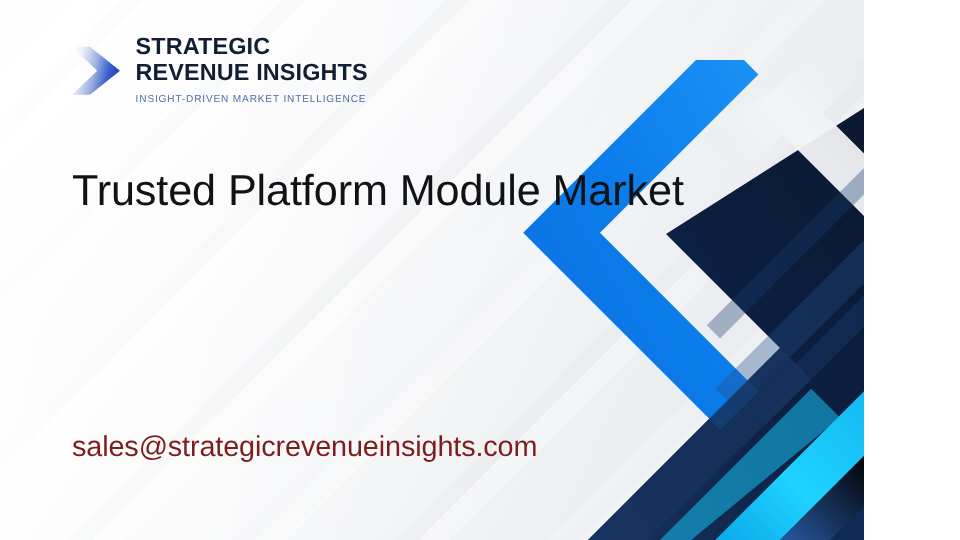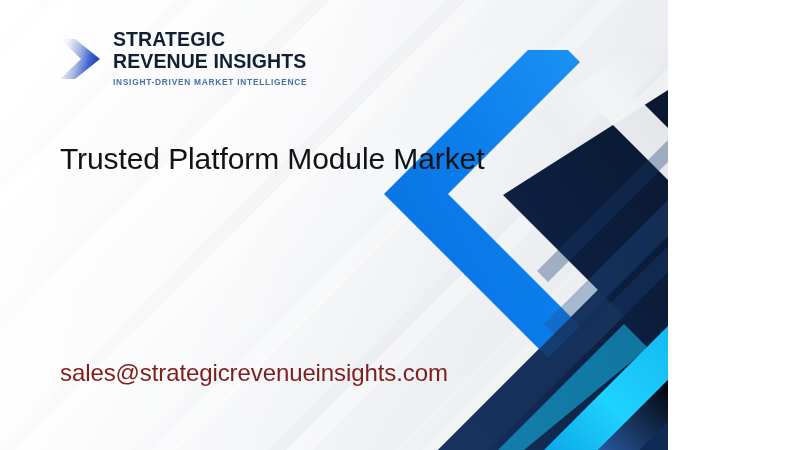--- a/index.html
+++ b/index.html
@@ -3,21 +3,21 @@
 <meta charset="utf-8">
 <title>Trusted Platform Module Market</title>
 <style>
   html, body {
     margin: 0;
     padding: 0;
     background: #ffffff;
   }
   #slide {
     position: relative;
-    width: 668px;
+    width: 720px;
     height: 450px;
     overflow: hidden;
     background: #f2f3f5;
     font-family: "Liberation Sans", "DejaVu Sans", sans-serif;
     -webkit-font-smoothing: antialiased;
   }
 
   
   .bg-base {
     position: absolute;
@@ -91,37 +91,37 @@
   .logo-mark svg { display:block; width: 100%; height: 100%; }
   .logo-text { display: flex; flex-direction: column; }
   .logo-name {
     font-size: 19.5px;
     line-height: 19.5px;
     font-weight: bold;
     letter-spacing: 0.1px;
     color: #101f33;
     white-space: nowrap;
   }
-  .logo-name .l2 { display: block; margin-top: 2px; }
+  .logo-name .l2 { display: block; margin-top: 2px; text-align: center; }
   .logo-tag {
     margin-top: 6px;
     font-size: 8.4px;
     line-height: 10px;
-    font-weight: bold;
+    font-weight: normal;
     letter-spacing: 0.72px;
     color: #4a6fa8;
     white-space: nowrap;
   }
 
   
   .headline {
     position: absolute;
     left: 60px;
     top: 138px;
-    font-size: 30px;
+    font-size: 36px;
     line-height: 42px;
     font-weight: 300;
     color: #111214;
     letter-spacing: -0.1px;
     max-width: 560px;
   }
   .email {
     position: absolute;
     left: 60px;
     top: 358px;

